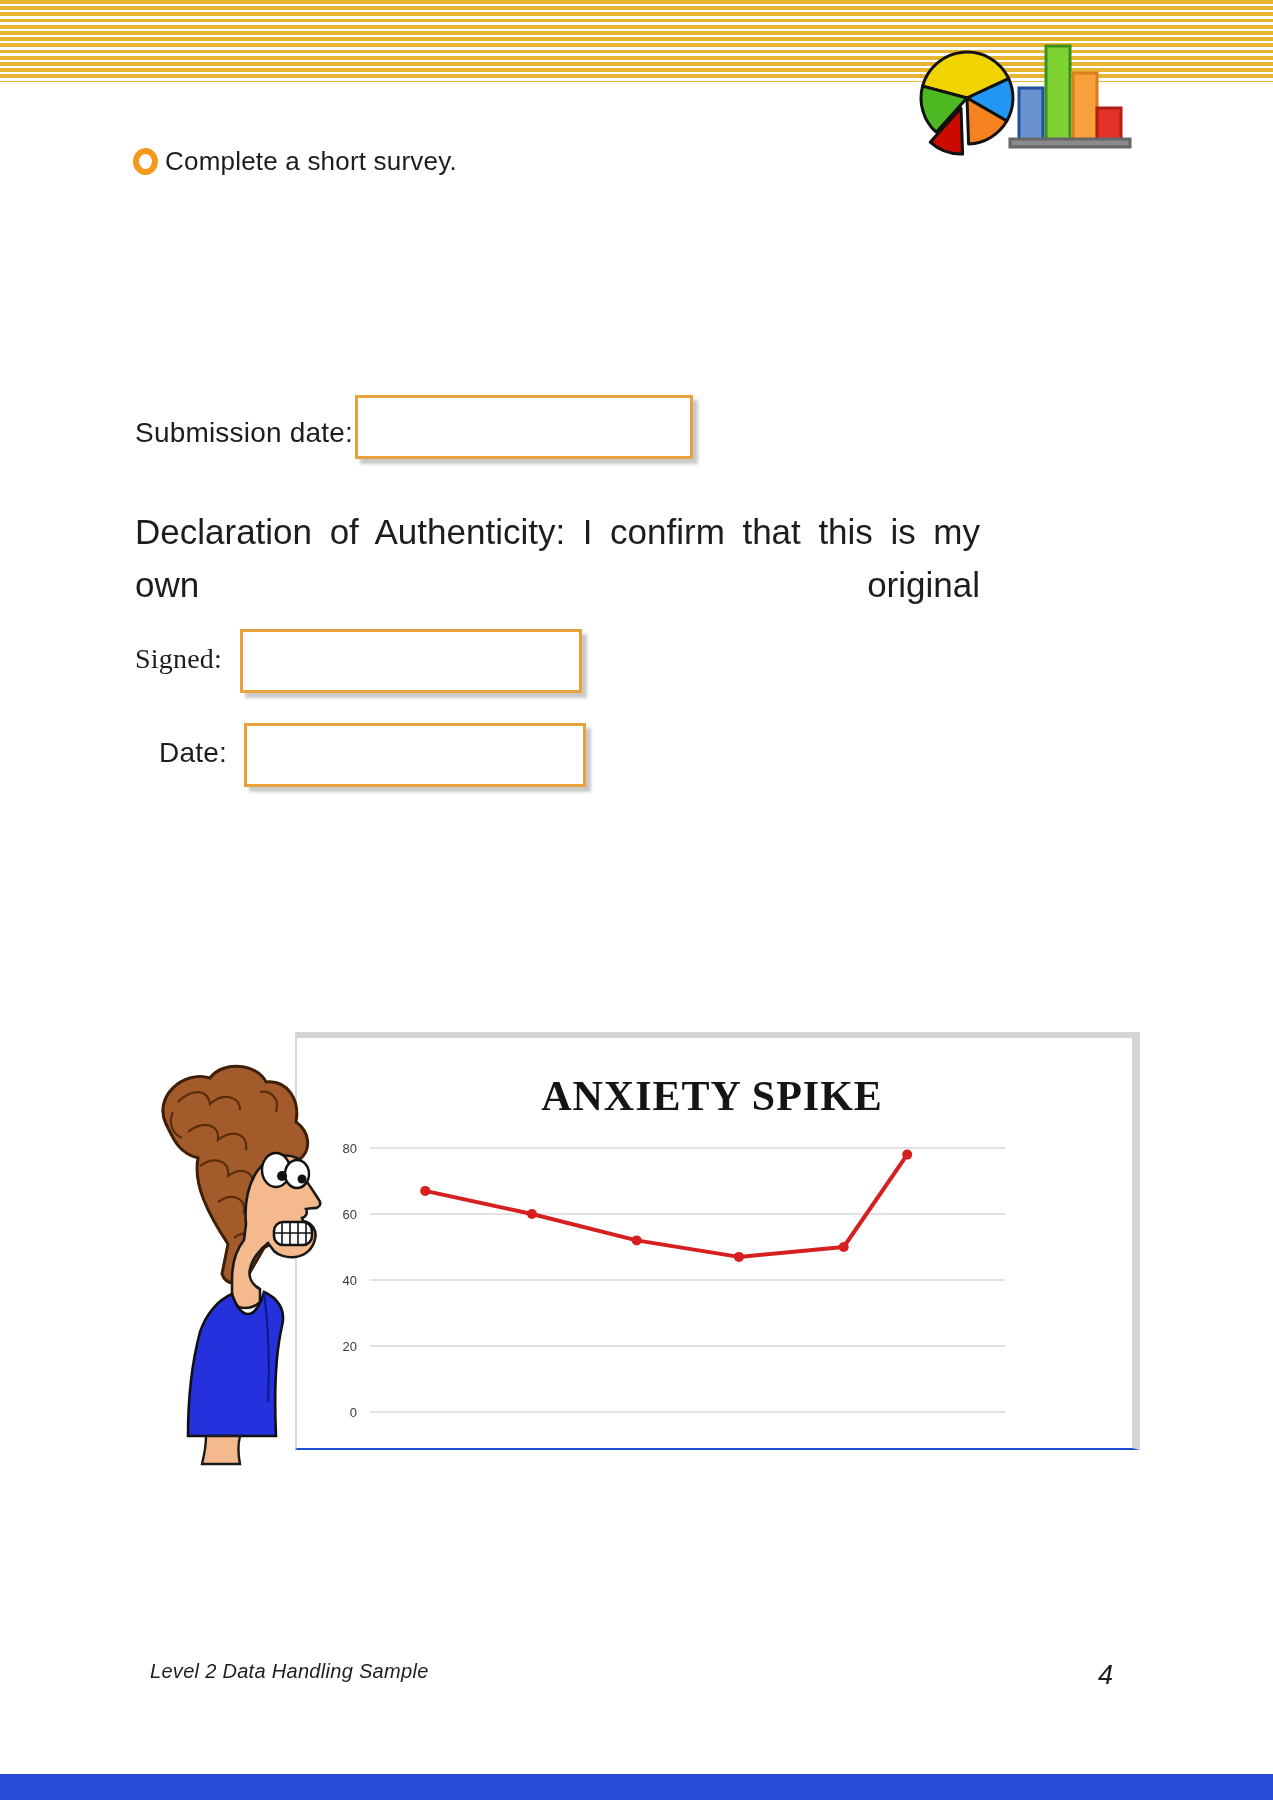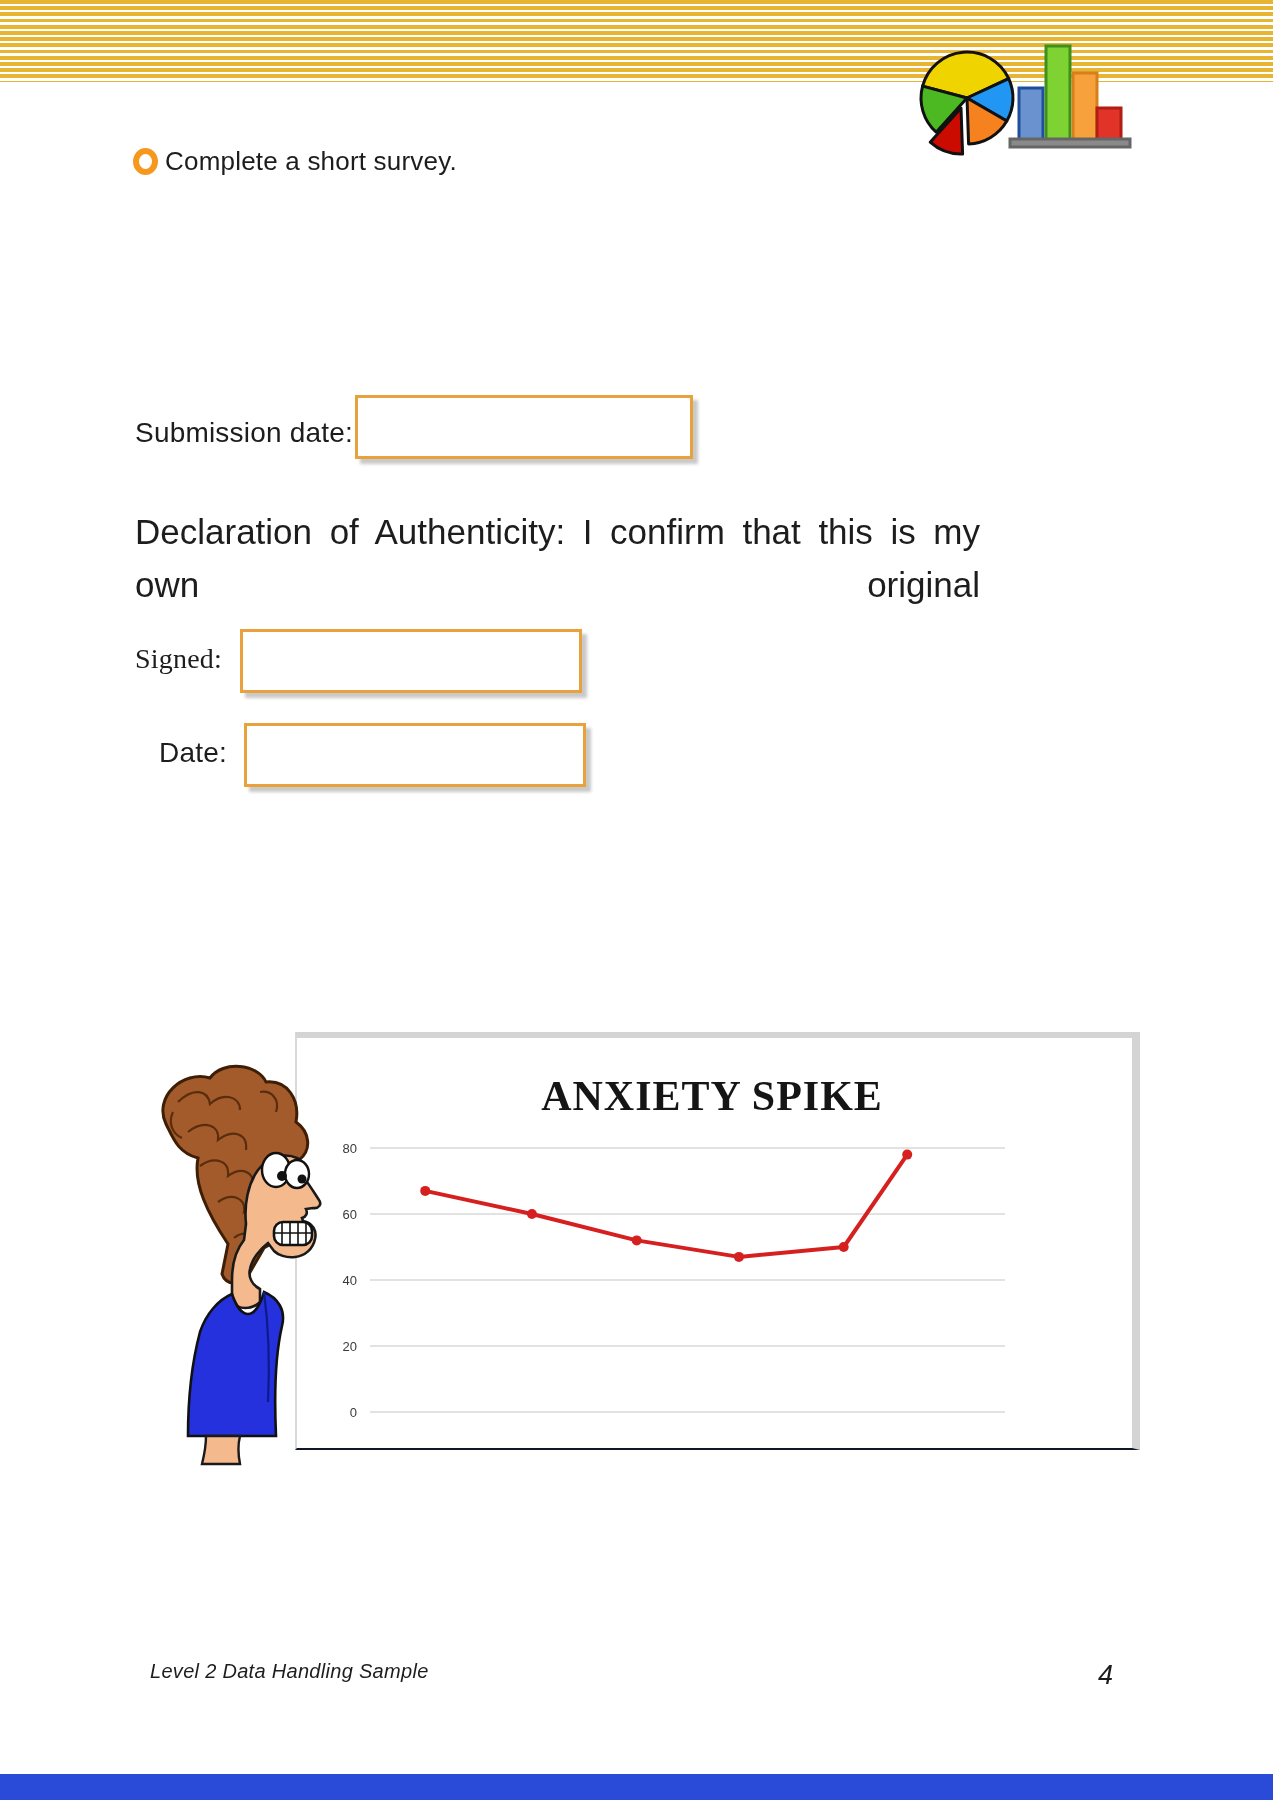--- a/index.html
+++ b/index.html
@@ -48,21 +48,21 @@
     font-size:35px;line-height:53px;
   }
   .decl .l1{text-align:justify;text-align-last:justify;}
   
   .panel{
     position:absolute;left:295px;top:1032px;width:845px;height:418px;
     background:#ffffff;
     border-top:6px solid var(--panel-gray);
     border-right:8px solid var(--panel-gray);
     border-left:2px solid #d9d9d9;
-    border-bottom:2px solid #0f172a;
+    border-bottom:2px solid #1d4ed8;
     box-sizing:border-box;
   }
   .chart-title{
     position:absolute;left:0;top:34px;width:830px;text-align:center;
     font-family:"Liberation Serif", serif;font-weight:700;
     font-size:42px;letter-spacing:1px;color:#151515;
   }
   .chart-svg{position:absolute;left:0;top:0;}
   .ytick{font-family:"Liberation Sans",sans-serif;font-size:13px;fill:#3a3a3a;}
   

